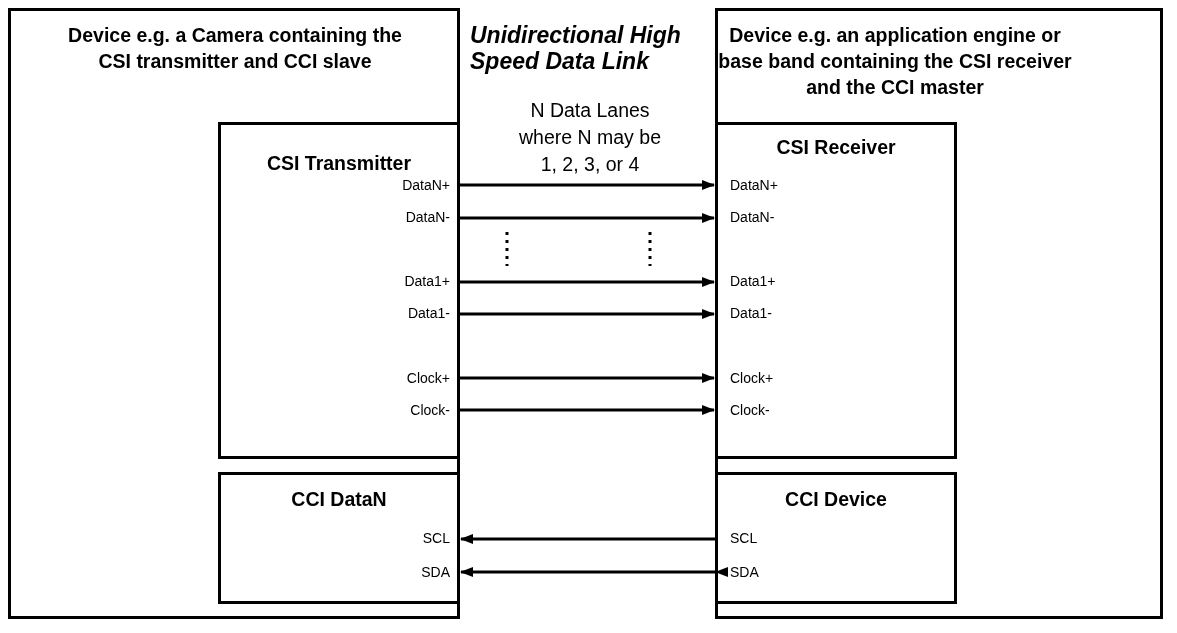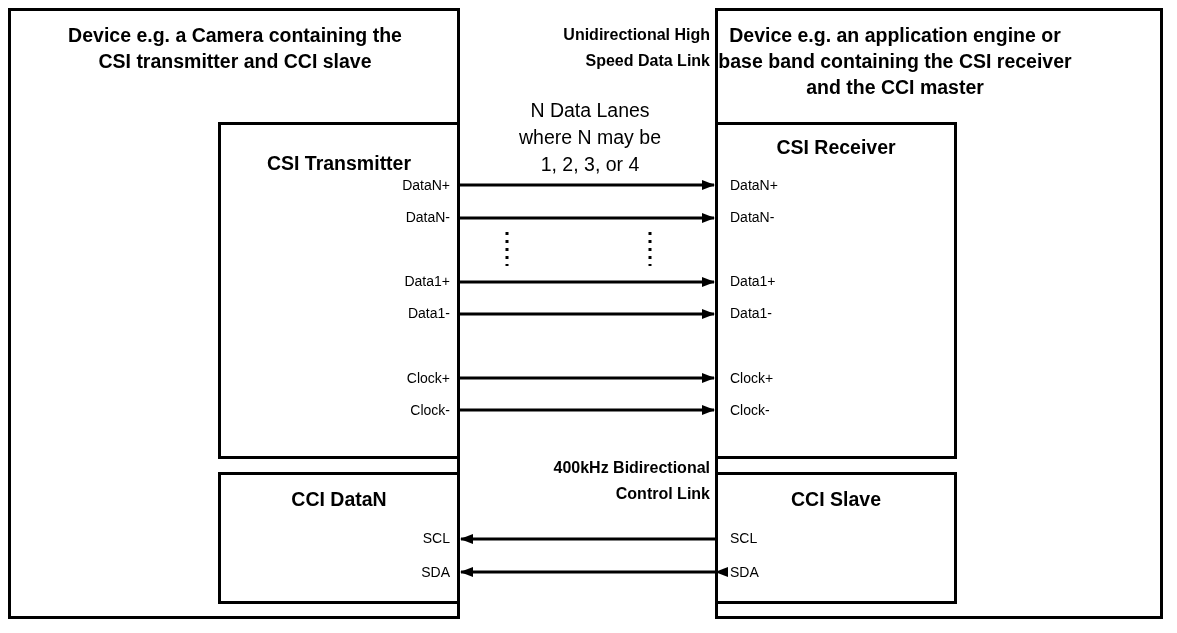--- a/index.html
+++ b/index.html
@@ -42,24 +42,25 @@
   .block-title {
     position: absolute;
     font-weight: bold;
     font-size: 19.5px;
     line-height: 24px;
     text-align: center;
   }
   .link-title {
     position: absolute;
     font-weight: bold;
-    font-size: 16px;
+    font-size: 23px;
     line-height: 26px;
-    text-align: right;
+    text-align: left;
     white-space: pre-line;
+    font-style: italic;
   }
   .link-note {
     position: absolute;
     font-weight: normal;
     font-size: 19.5px;
     line-height: 27px;
     text-align: center;
     white-space: pre-line;
   }
   .sig-label {
@@ -95,32 +96,30 @@
 CSI transmitter and CCI slave</div>
   <div class="device-title" style="left:678px; top:22px; width:434px;">Device e.g. an application engine or
 base band containing the CSI receiver
 and the CCI master</div>
 
   <div class="link-title" style="left:470px; top:22px; width:240px;">Unidirectional High
 Speed Data  Link</div>
   <div class="link-note" style="left:470px; top:97px; width:240px;">N Data Lanes
 where N may be
 1, 2, 3, or 4</div>
-  <div class="link-title" style="left:470px; top:455px; width:240px;">400kHz Bidirectional
-Control Link</div>
 
   <div class="inner-box" style="left:218px; top:122px; width:242px; height:337px;"></div>
   <div class="inner-box" style="left:715px; top:122px; width:242px; height:337px;"></div>
   <div class="inner-box" style="left:218px; top:472px; width:242px; height:132px;"></div>
   <div class="inner-box" style="left:715px; top:472px; width:242px; height:132px;"></div>
 
   <div class="block-title" style="left:218px; top:135px; width:242px;margin-top:16px;">CSI Transmitter</div>
   <div class="block-title" style="left:715px; top:135px; width:242px;">CSI Receiver</div>
   <div class="block-title" style="left:218px; top:487px; width:242px;">CCI DataN</div>
-  <div class="block-title" style="left:715px; top:487px; width:242px;">CCI Slave</div>
+  <div class="block-title" style="left:715px; top:487px; width:242px;">CCI Device</div>
 
   <div class="sig-label right-align" style="left:240px; top:175px; width:210px;">DataN+</div>
   <div class="sig-label right-align" style="left:240px; top:207px; width:210px;">DataN-</div>
   <div class="sig-label right-align" style="left:240px; top:271px; width:210px;">Data1+</div>
   <div class="sig-label right-align" style="left:240px; top:303px; width:210px;">Data1-</div>
   <div class="sig-label right-align" style="left:240px; top:368px; width:210px;">Clock+</div>
   <div class="sig-label right-align" style="left:240px; top:400px; width:210px;">Clock-</div>
 
   <div class="sig-label left-align" style="left:730px; top:175px; width:210px;">DataN+</div>
   <div class="sig-label left-align" style="left:730px; top:207px; width:210px;">DataN-</div>

